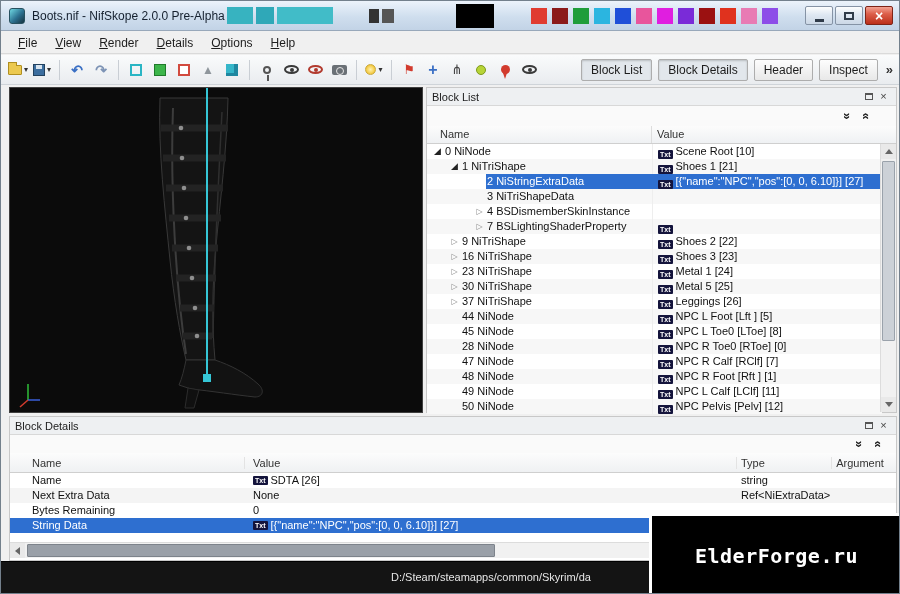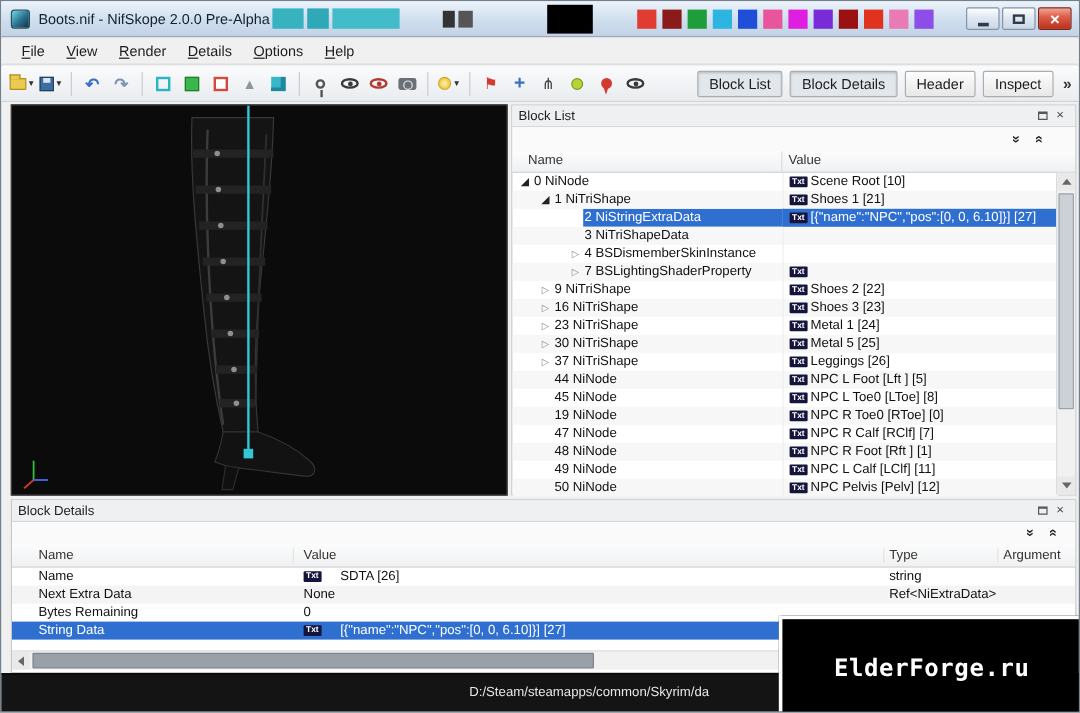--- a/index.html
+++ b/index.html
@@ -99,21 +99,21 @@
   .bl-header .h-name { width:225px; padding:2px 4px 0 13px; border-right:1px solid #ddd; }
   .bl-header .h-value { flex:1; padding:2px 4px 0 5px; }
   .bl-rows { position:absolute; left:0; top:56px; width:455px; height:270px; overflow:hidden; }
   .blr { display:flex; height:15px; line-height:15px; font-size:11px; color:#111; }
   .blr.alt { background:#f7f7f7; }
   .bln { width:225px; display:flex; align-items:center; overflow:hidden; white-space:nowrap; }
   .bln .arrow { flex:0 0 13px; width:13px; font-size:8px; color:#8a8a8a; text-align:center; }
   .bln .arrow.exp { color:#222; font-size:9px; }
   .ind0 { padding-left:4px; } .ind1 { padding-left:21px; } .ind2 { padding-left:46px; }
   .bln .lbl { flex:1; overflow:hidden; white-space:nowrap; padding-left:1px; }
-  .blv { flex:1; display:flex; align-items:center; gap:3px; padding-left:5px;
+  .blv { flex:1; display:flex; align-items:flex-end; gap:3px; padding-left:5px;
          overflow:hidden; white-space:nowrap; border-left:1px solid #eee; }
   .txtb { flex:0 0 auto; background:#14143c; color:#fff; font-size:7px; line-height:9px;
           padding:0 2px; border-radius:1px; font-weight:bold; }
   .blr.sel .lbl { background:#2e6fd0; color:#fff; }
   .blr.sel .blv { background:#2e6fd0; color:#fff; border-left-color:#2e6fd0; }
 
   .vscroll { position:absolute; right:0; top:56px; bottom:0; width:16px; background:#f1f1f1;
              border-left:1px solid #dcdcdc; }
   .vs-up, .vs-down { position:absolute; left:0; width:15px; height:15px; background:#e9e9e9;
              display:flex; align-items:center; justify-content:center; }
@@ -130,21 +130,21 @@
   .bd-panel .chevstrip { height:18px; padding-right:14px; }
   .bd-header { height:20px; display:flex; background:linear-gradient(#fcfcfc,#eff1f3);
                border-bottom:1px solid #cfcfcf; font-size:11px; color:#333; align-items:center; }
   .c-name { width:235px; padding-left:22px; border-right:1px solid #e3e3e3; }
   .c-value { width:492px; padding-left:8px; border-right:1px solid #e3e3e3; }
   .c-type { width:95px; padding-left:4px; border-right:1px solid #e3e3e3; }
   .c-arg { flex:1; text-align:center; padding-right:8px; }
   .bdr { display:flex; height:15px; line-height:15px; font-size:11px; color:#111; align-items:center; }
   .bdr.alt { background:#f4f4f4; }
   .bdr .c-name, .bdr .c-value, .bdr .c-type, .bdr .c-arg { border-right:none; overflow:hidden; white-space:nowrap; }
-  .bdr .c-value { display:flex; align-items:center; gap:16px; }
+  .bdr .c-value { display:flex; align-items:center; gap:3px; }
   .bdr.sel { background:#2e6fd0; color:#fff; }
 
   .hscroll { position:absolute; left:0; bottom:2px; width:886px; height:16px; background:#f1f1f1;
              border-top:1px solid #dcdcdc; }
   .hs-left, .hs-right { position:absolute; top:0; width:15px; height:15px; background:#e9e9e9;
              display:flex; align-items:center; justify-content:center; }
   .hs-left { left:0; } .hs-right { right:0; }
   .hs-thumb { position:absolute; left:17px; top:1px; width:468px; height:13px;
               background:#9aa0a8; border:1px solid #7d838b; border-radius:1px; }
 
@@ -469,21 +469,21 @@
             <span class="lbl">45 NiNode</span>
           </span>
         <span class="blv">
             <span class="txtb">Txt</span>
             <span>NPC L Toe0 [LToe] [8]</span>
           </span>
       </div>
       <div class="blr alt">
         <span class="bln ind1">
             <span class="arrow"></span>
-            <span class="lbl">19 NiNode</span>
+            <span class="lbl">28 NiNode</span>
           </span>
         <span class="blv">
             <span class="txtb">Txt</span>
             <span>NPC R Toe0 [RToe] [0]</span>
           </span>
       </div>
       <div class="blr">
         <span class="bln ind1">
             <span class="arrow"></span>
             <span class="lbl">47 NiNode</span>

